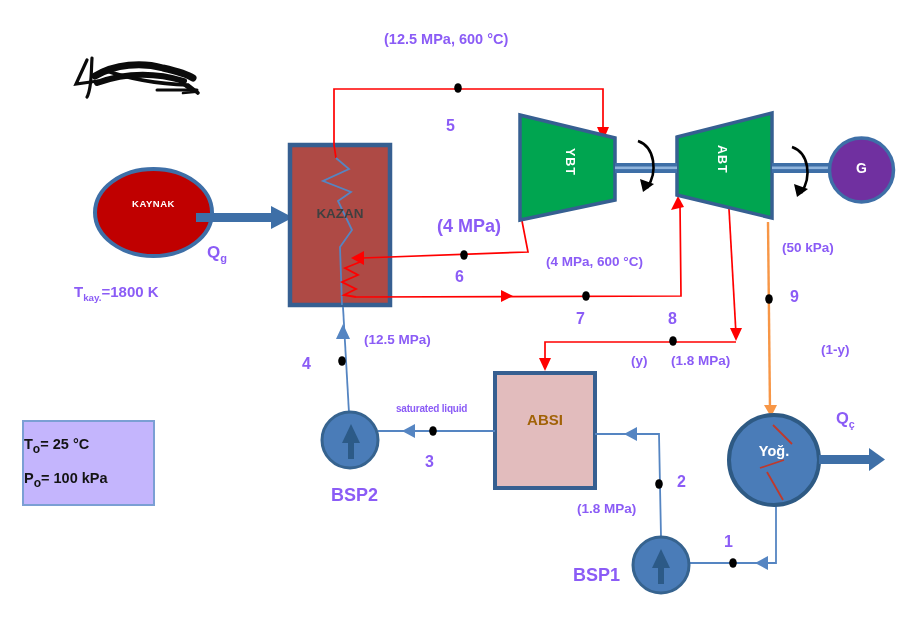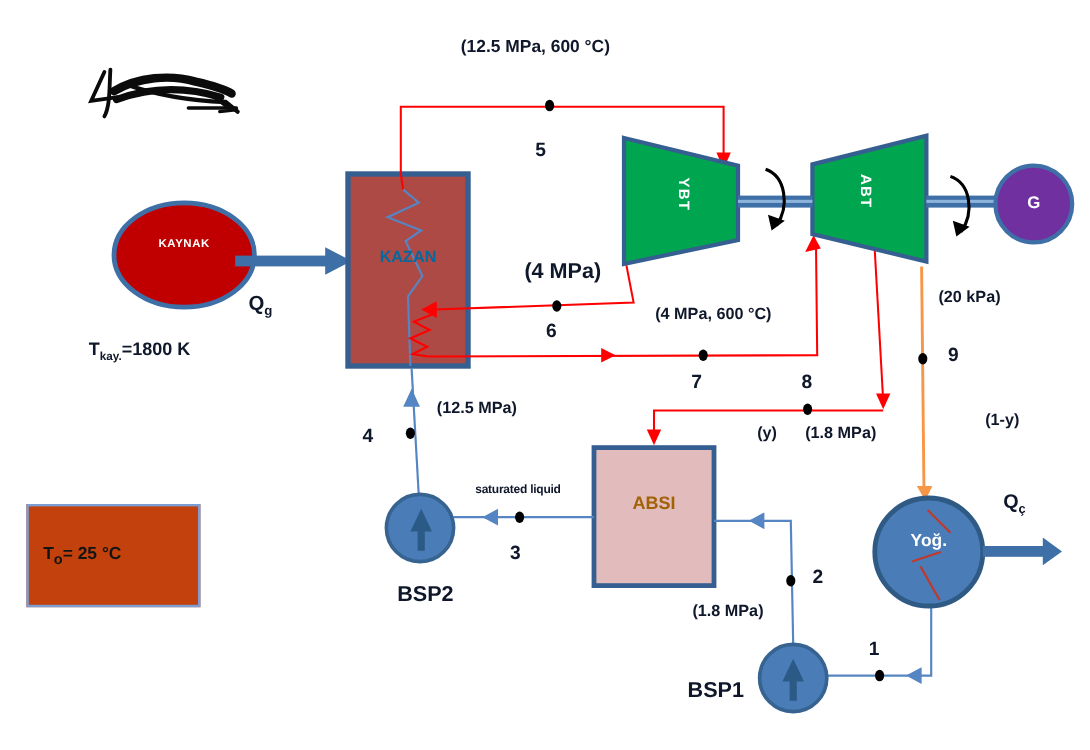--- a/index.html
+++ b/index.html
@@ -1,30 +1,30 @@
 <!DOCTYPE html>
 <html><head>
 <meta charset="utf-8">
 <style>
   html,body{margin:0;padding:0;background:#fff;}
   #canvas{position:relative;width:908px;height:625px;background:#ffffff;overflow:hidden;
           font-family:"Liberation Sans",sans-serif;}
   #diagram-svg{position:absolute;left:0;top:0;}
-  .lbl{position:absolute;font-weight:bold;white-space:nowrap;color:#0f172a;line-height:1.1;}
+  .lbl{position:absolute;font-weight:bold;white-space:nowrap;color:#8b5cf6;line-height:1.1;}
   .lbl sub{font-size:65%;line-height:0;}
   .fs16{font-size:16px;}
   .fs14{font-size:18px;}
   .fs135{font-size:13.5px;}
   .white{color:#ffffff;}
   .center{text-align:center;}
   .vert{writing-mode:vertical-rl;text-orientation:mixed;letter-spacing:1px;}
   .tiny{font-size:10px;letter-spacing:-0.2px;}
   #conditions-box{position:absolute;left:22px;top:420px;width:129px;height:82px;
-    background:#c2410c;border:2px solid #7b9fd4;display:flex;flex-direction:column;
-    justify-content:space-evenly;padding-left:12px;}
+    background:#c4b5fd;border:2px solid #7b9fd4;display:flex;flex-direction:column;
+    justify-content:space-evenly;}
   #conditions-box .row{font-weight:bold;font-size:14.5px;color:#141414;}
 </style>
 </head>
 <body>
 
 <div id="canvas">
 
 <svg id="diagram-svg" width="908" height="625" viewBox="0 0 908 625">
 
   <g stroke="#0b0b0b" fill="none" stroke-linecap="round">
@@ -154,21 +154,21 @@
 <div class="lbl fs135" style="left:546px;top:255px;">(4 MPa, 600 °C)</div>
 
 <div class="lbl fs16" style="left:576px;top:310px;">7</div>
 
 <div class="lbl fs16" style="left:668px;top:310px;">8</div>
 
 <div class="lbl fs135" style="left:631px;top:354px;">(y)</div>
 
 <div class="lbl fs135" style="left:671px;top:354px;">(1.8 MPa)</div>
 
-<div class="lbl fs135" style="left:782px;top:241px;">(20 kPa)</div>
+<div class="lbl fs135" style="left:782px;top:241px;">(50 kPa)</div>
 
 <div class="lbl fs16" style="left:790px;top:288px;">9</div>
 
 <div class="lbl fs135" style="left:821px;top:343px;">(1-y)</div>
 
 <div class="lbl fs135" style="left:364px;top:333px;">(12.5 MPa)</div>
 
 <div class="lbl fs16" style="left:302px;top:355px;">4</div>
 
 <div class="lbl tiny" style="left:396px;top:403px;">saturated liquid</div>
@@ -186,29 +186,30 @@
 <div class="lbl fs14" style="left:573px;top:566px;">BSP1</div>
 
 <div class="lbl" style="left:207px;top:244px;font-size:17px;"><span>Q</span><sub>g</sub></div>
 
 <div class="lbl" style="left:836px;top:409px;font-size:16.5px;"><span>Q</span><sub>ç</sub></div>
 
 <div class="lbl" style="left:74px;top:284px;font-size:15px;"><span>T</span><sub>kay.</sub><span>=1800 K</span></div>
 
 <div class="lbl white center" style="left:112px;top:199px;width:83px;font-size:9.5px;letter-spacing:0.5px;">KAYNAK</div>
 
-<div class="lbl center" style="left:290px;top:207px;width:100px;font-size:13.5px;color:#0369a1;">KAZAN</div>
+<div class="lbl center" style="left:290px;top:207px;width:100px;font-size:13.5px;color:#404040;">KAZAN</div>
 
 <div class="lbl white vert" style="left:562px;top:148px;font-size:12.5px;">YBT</div>
 
 <div class="lbl white vert" style="left:714px;top:145px;font-size:12.5px;">ABT</div>
 
 <div class="lbl white center" style="left:846px;top:161px;width:31px;font-size:14px;">G</div>
 
 <div class="lbl center" style="left:495px;top:412px;width:100px;font-size:15px;color:#a16207;">ABSI</div>
 
 <div class="lbl white center" style="left:746px;top:444px;width:56px;font-size:14.5px;">Yoğ.</div>
 
 <div id="conditions-box">
   <div class="row"><span>T</span><sub>o</sub><span>= 25 °C</span></div>
+  <div class="row"><span>P</span><sub>o</sub><span>= 100 kPa</span></div>
 </div>
 
 </div>
 
 </body></html>

